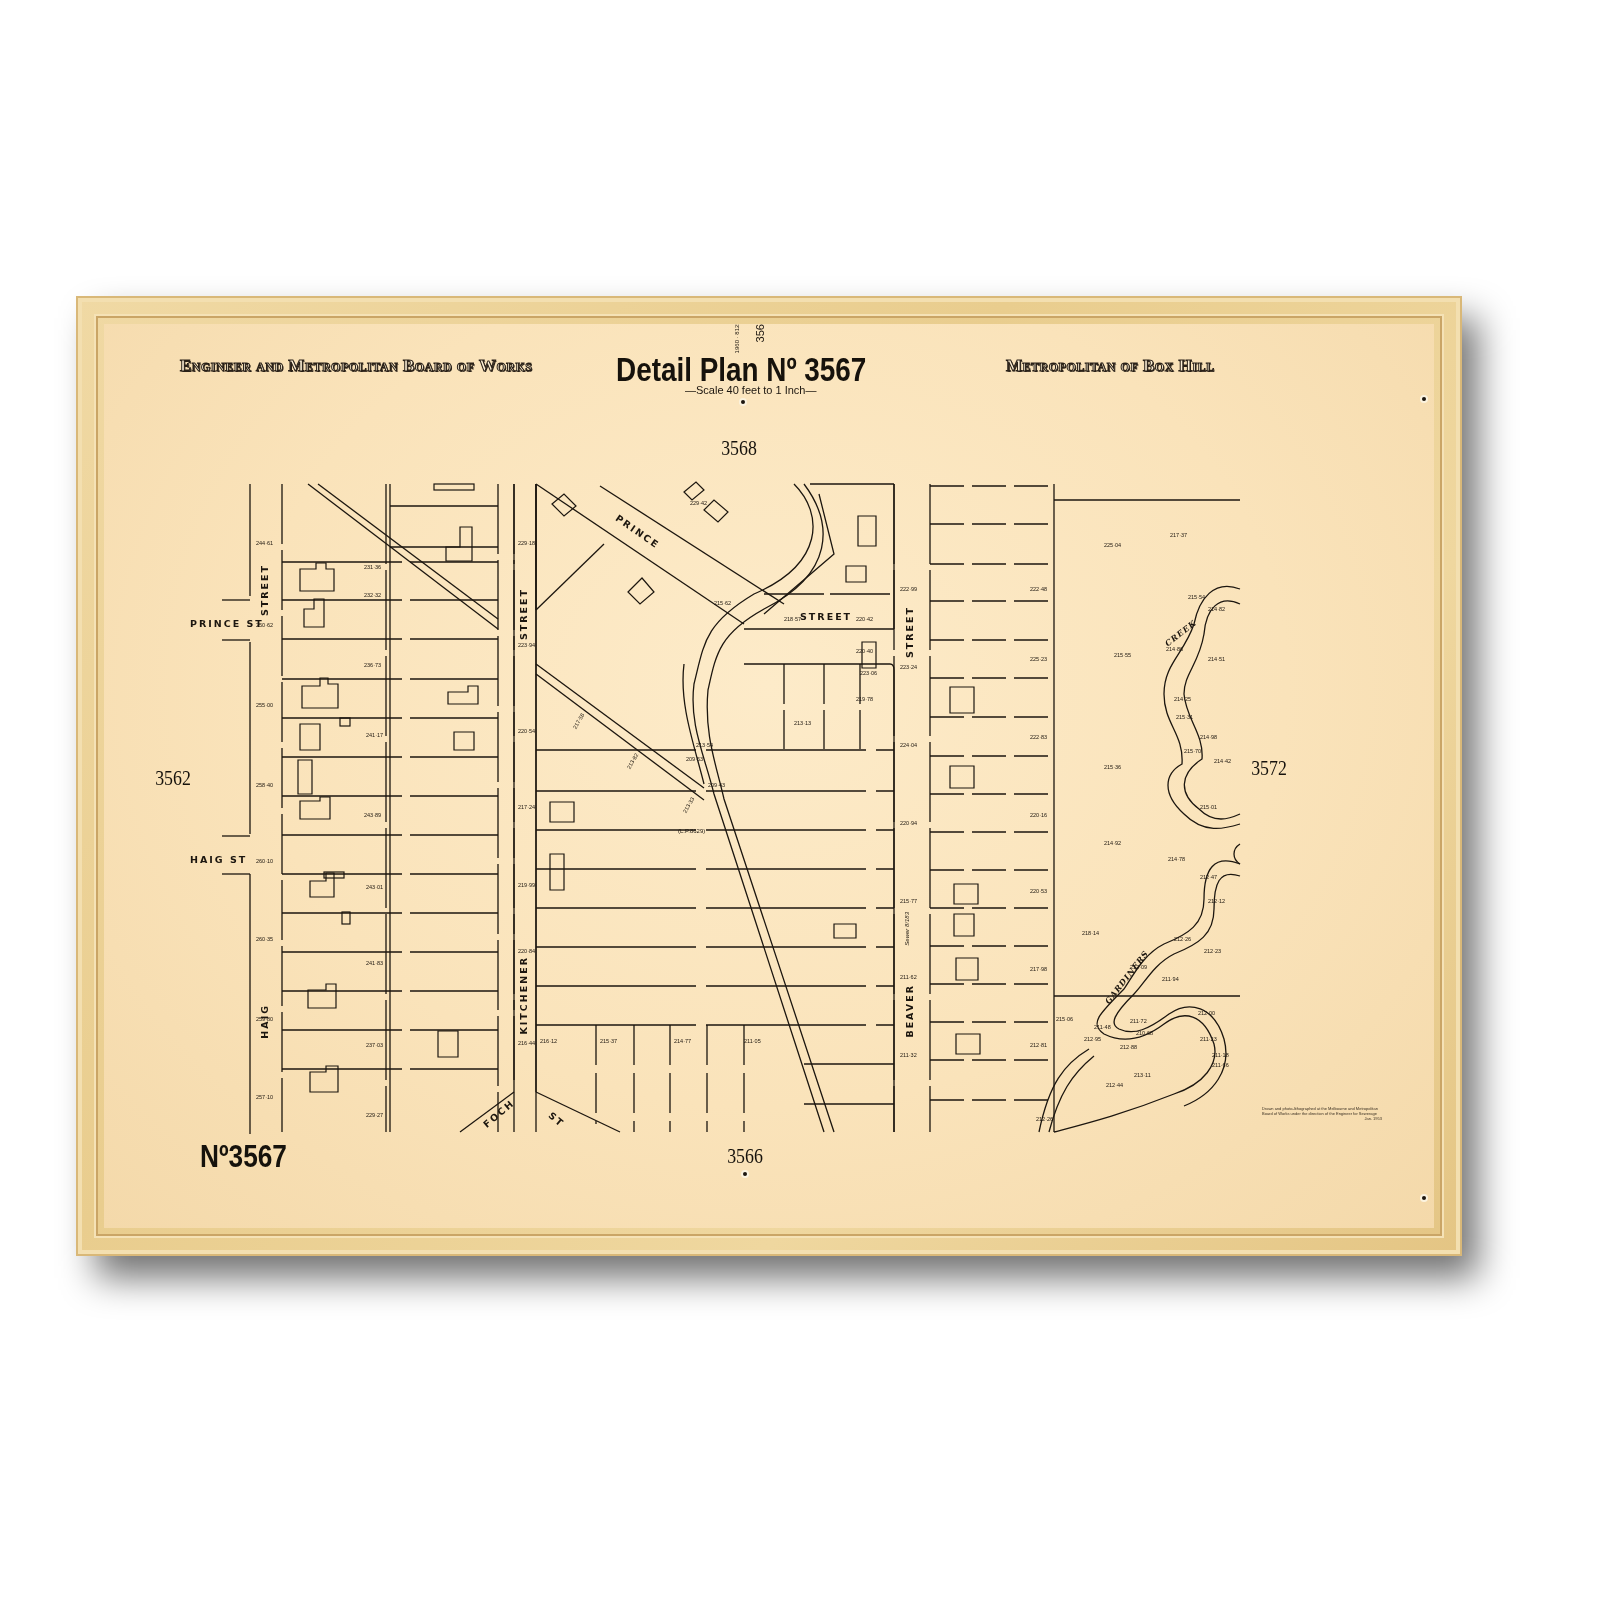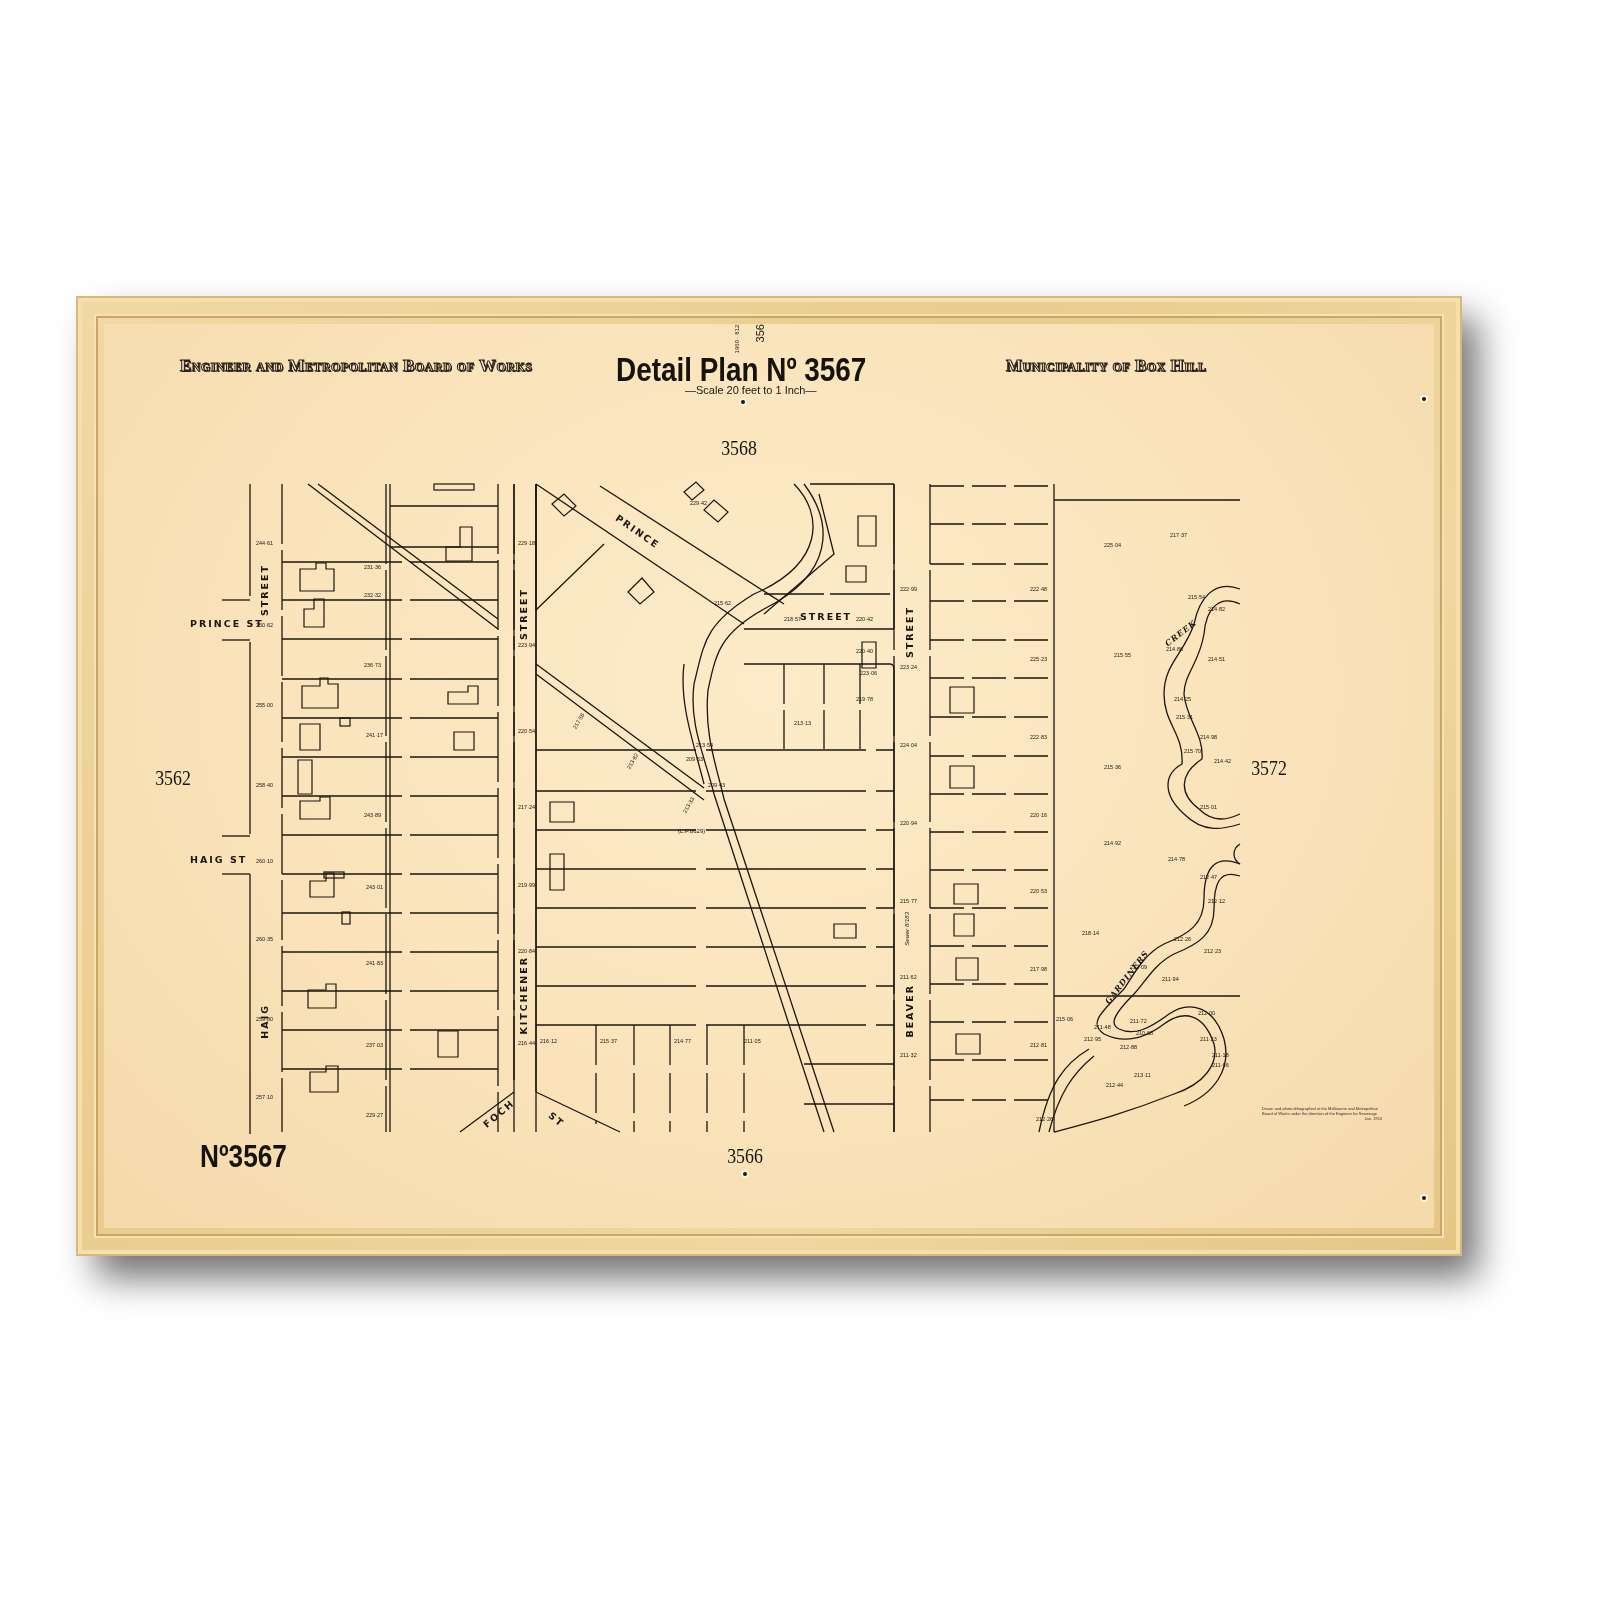--- a/index.html
+++ b/index.html
@@ -22,22 +22,22 @@
 </head>
 <body>
 
 <div class="shadow"></div>
 <div class="frame"></div>
 
 <div class="paper">
 
   <div class="engrave" style="left:76px;top:32px;font-size:17px;">Engineer and Metropolitan Board of Works</div>
   <div class="title" style="left:512px;top:26px;font-size:34px;">Detail Plan Nº 3567</div>
-  <div class="scale" style="left:581px;top:60px;">—Scale 20 feet to 1 Inch—</div>
-  <div class="engrave" style="left:902px;top:32px;font-size:17px;">Municipality of Box Hill</div>
+  <div class="scale" style="left:581px;top:60px;">—Scale 40 feet to 1 Inch—</div>
+  <div class="engrave" style="left:902px;top:32px;font-size:17px;">Metropolitan of Box Hill</div>
   <div class="scale vert" style="left:650px;top:-6px;font-size:11px;">3567</div>
   <div class="scale vert" style="left:630px;top:-6px;font-size:6px;">1960 · 81236</div>
 
   <div class="adj" style="left:614px;top:112px;">3568</div>
   <div class="adj" style="left:620px;top:820px;">3566</div>
   <div class="adj" style="left:48px;top:442px;">3562</div>
   <div class="adj" style="left:1144px;top:432px;">3572</div>
 
   <div class="title" style="left:96px;top:814px;font-size:32px;">Nº3567</div>
 

